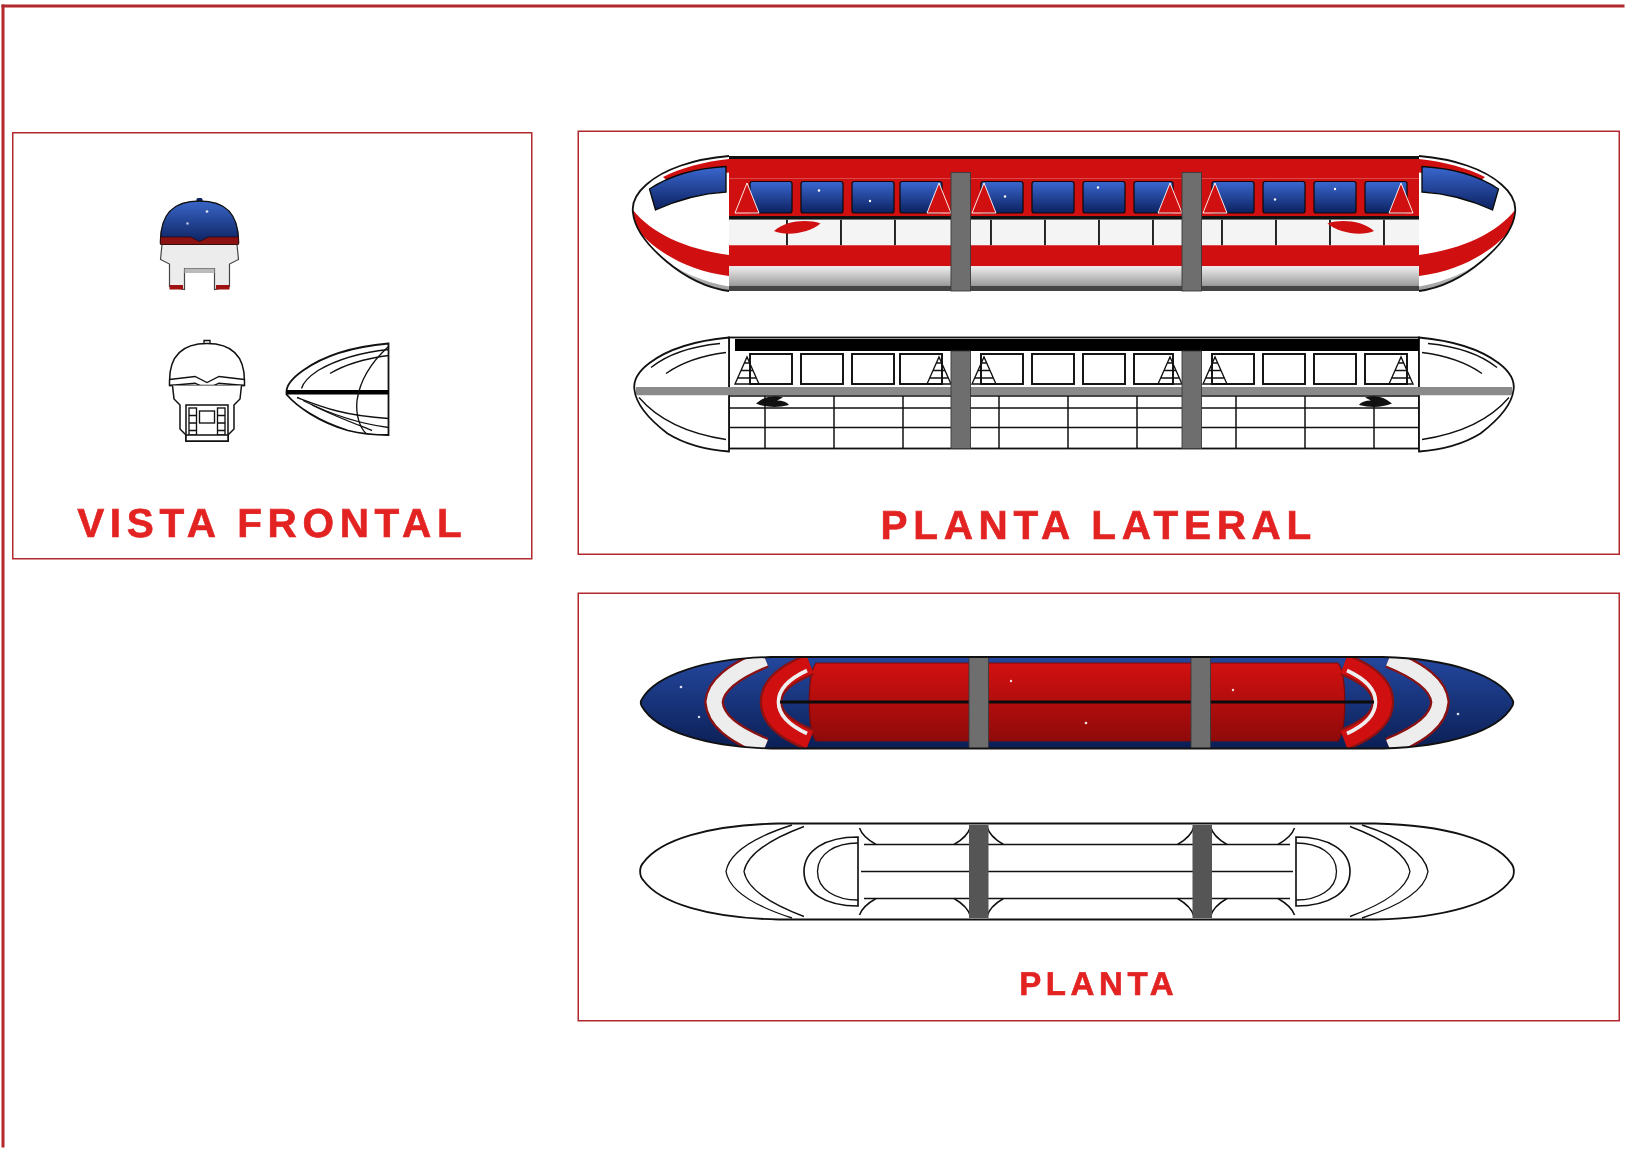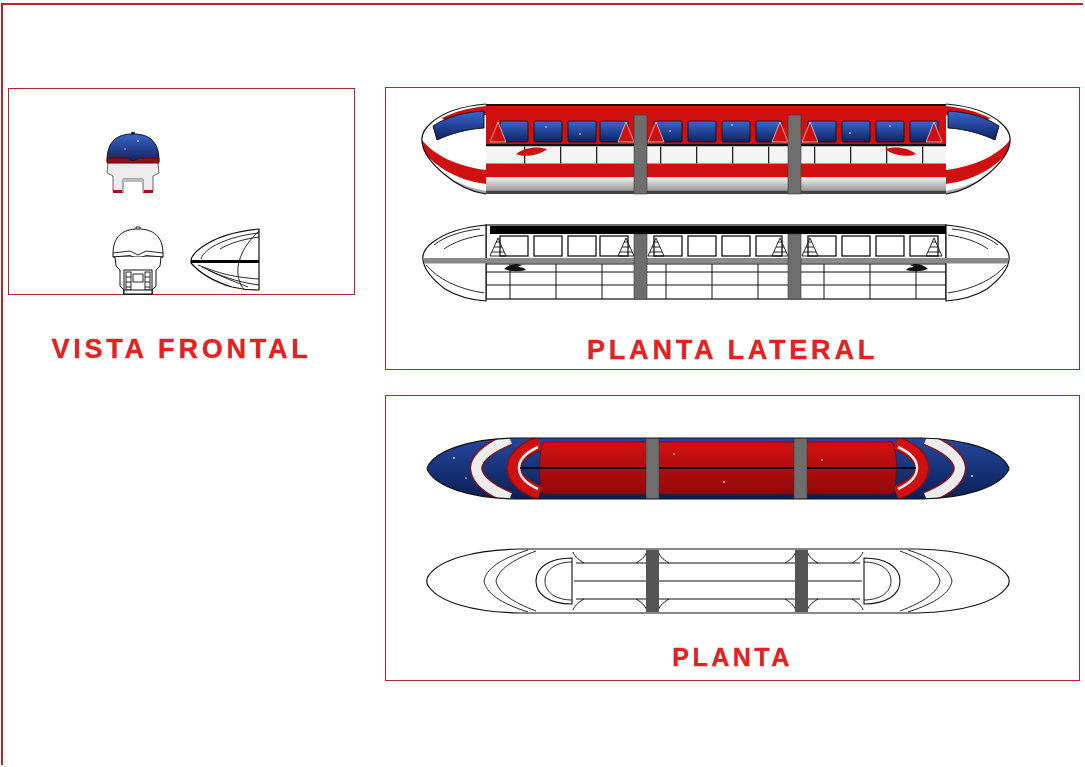--- a/index.html
+++ b/index.html
@@ -34,21 +34,21 @@
   .cl-beam{fill:var(--beam-gray);}
   .cl-white{fill:#f4f4f4;}
   .ink-thin{stroke:#111;stroke-width:.9;fill:none;}
 </style>
 </head>
 <body>
 
 <div class="frame-line" style="left:1px;top:3px;width:1082px;height:2px;"></div>
 <div class="frame-line" style="left:1px;top:3px;width:2px;height:762px;"></div>
 
-<div class="panel" style="left:8px;top:88px;width:347px;height:207px;">
+<div class="panel" style="left:8px;top:88px;width:347px;height:285px;">
   <div class="panel-title" style="top:245px;font-size:27px;">VISTA FRONTAL</div>
 </div>
 
 <svg class="drawing" style="left:101px;top:131px;" width="64" height="66" viewBox="0 0 64 66">
   <defs>
     <linearGradient id="gdome" x1="0" y1="0" x2="0" y2="1">
       <stop offset="0" stop-color="#3a66c8"></stop>
         <stop offset="1" stop-color="#0c2260"></stop>
     </linearGradient>
   </defs>
@@ -213,21 +213,21 @@
   <rect x="4" y="35" width="584" height="5.5" class="cl-beam"></rect>
   <g stroke="#111" stroke-width="1">
     <path d="M66,41 H526 M66,49 H526 M66,62 H526" fill="none"></path>
     <path d="M90,41 V76 M136,41 V76 M182,41 V76 M246,41 V76 M292,41 V76 M338,41 V76 M404,41 V76 M450,41 V76 M496,41 V76" fill="none"></path>
   </g>
   <rect x="214" y="11" width="13" height="65" class="cl-joint"></rect>
   <rect x="368" y="11" width="13" height="65" class="cl-joint"></rect>
 </svg>
 
 <div class="panel" style="left:385px;top:395px;width:695px;height:286px;">
-  <div class="panel-title" style="top:247px;font-size:25px;">PLANTA</div>
+  <div class="panel-title" style="top:247px;font-size:22px;">PLANTA</div>
 </div>
 
 <svg class="drawing" style="left:424px;top:436px;" width="588" height="65" viewBox="0 0 588 65">
   <defs>
     <linearGradient id="gplanred" x1="0" y1="0" x2="0" y2="1">
       <stop offset="0" stop-color="#d31010"></stop>
         <stop offset="1" stop-color="#900a0a"></stop>
     </linearGradient>
     <linearGradient id="gplanblue" x1="0" y1="0" x2="0" y2="1">
       <stop offset="0" stop-color="#24479e"></stop>

